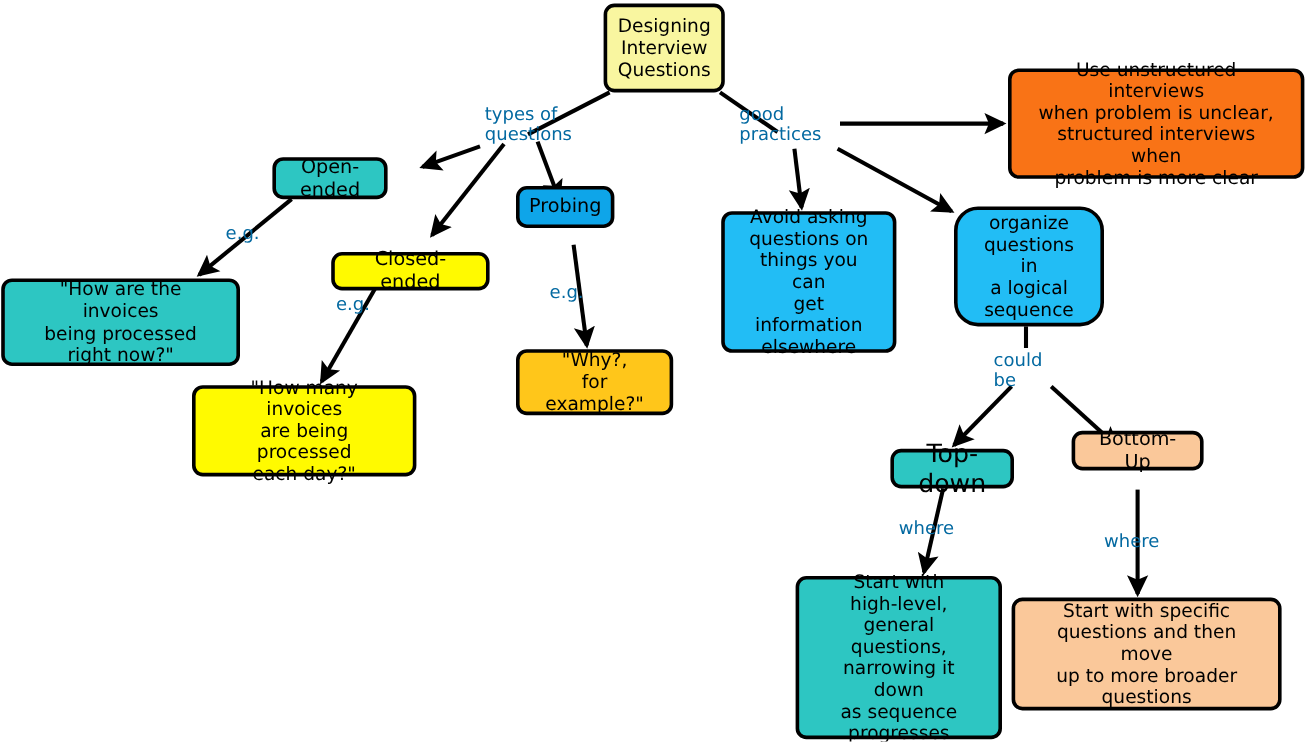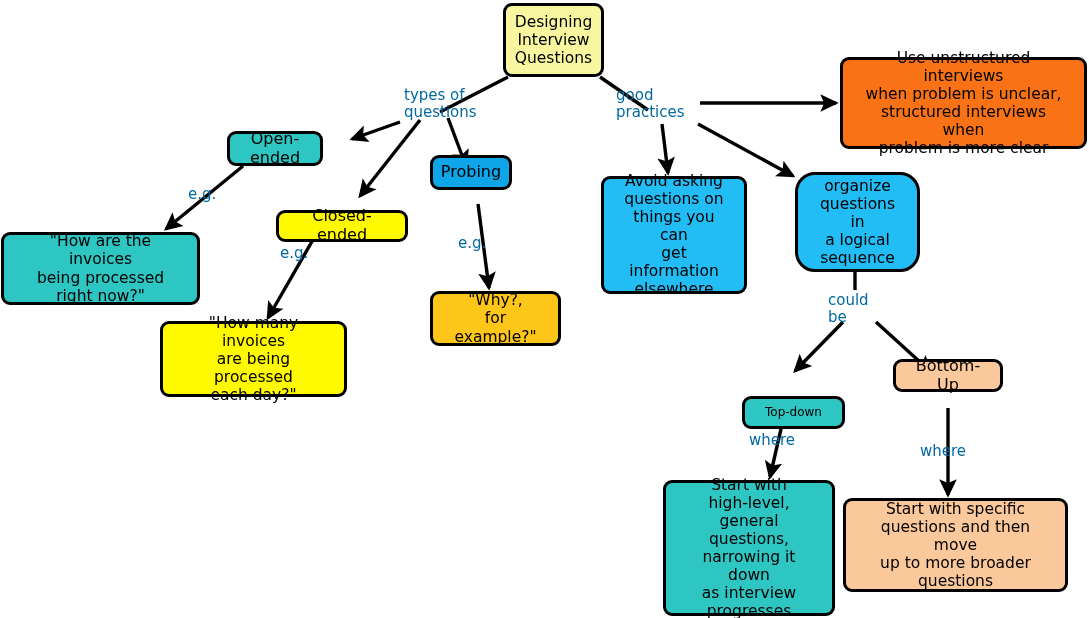--- a/index.html
+++ b/index.html
@@ -102,27 +102,27 @@
 problem is more clear</div>
       <div class="node" style="left: 601px; top: 176px; width: 146px; height: 118px; background: rgb(34, 189, 245); font-size: 15.5px;">Avoid asking
 questions on
 things you can
 get information
 elsewhere</div>
       <div class="node" style="left: 795px; top: 172px; width: 125px; height: 100px; background: rgb(34, 189, 245); font-size: 15.5px; border-radius: 20px;">organize
 questions in
 a logical
 sequence</div>
-      <div class="node" style="left: 742px; top: 396px; width: 103px; height: 33px; background: rgb(45, 198, 194); font-size: 12px;">Top-down</div>
+      <div class="node" style="left: 742px; top: 374px; width: 103px; height: 33px; background: rgb(45, 198, 194); font-size: 21px;">Top-down</div>
       <div class="node" style="left: 893px; top: 359px; width: 110px; height: 33px; background: rgb(250, 200, 154); font-size: 16px;">Bottom-Up</div>
       <div class="node" style="left: 663px; top: 480px; width: 172px; height: 136px; background: rgb(45, 198, 194); font-size: 15.5px;">Start with
 high-level,
 general questions,
 narrowing it down
-as interview
+as sequence
 progresses</div>
       <div class="node" style="left: 843px; top: 498px; width: 225px; height: 94px; background: rgb(250, 200, 154); font-size: 15.5px;">Start with specific
 questions and then move
 up to more broader
 questions</div>
     </div>
   <div id="label-layer">
       <div class="edge-label" style="left: 404px; top: 87px; width: 78px;">types of
 questions</div>
       <div class="edge-label" style="left: 616px; top: 87px; width: 80px;">good

